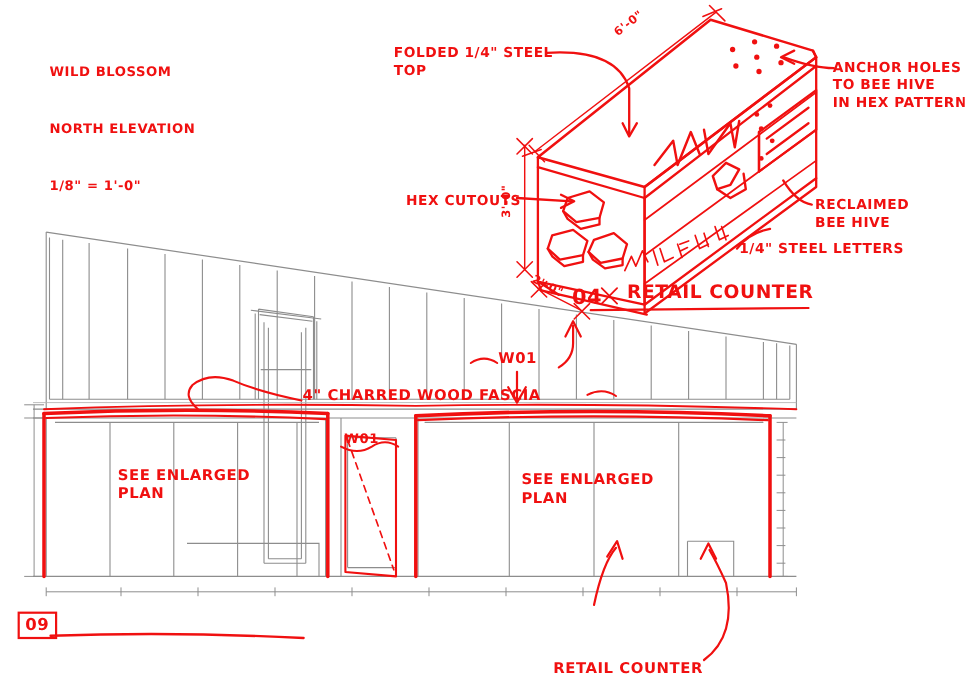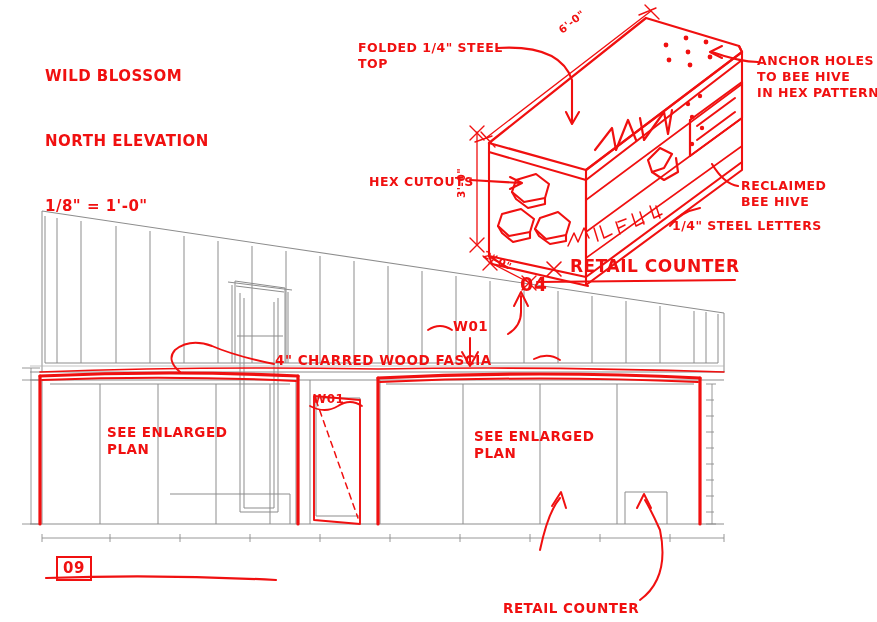--- a/index.html
+++ b/index.html
@@ -17,21 +17,21 @@
     font-weight:700;
     letter-spacing:0.5px;
     white-space:pre;
     line-height:1.28;
     text-transform:uppercase;
     transform-origin:left top;
   }
   .hand.sm{font-size:11px;}
   .hand.md{font-size:12.5px;}
   .hand.lg{font-size:14px;}
-  .title-block{font-size:15px;line-height:1.45;}
+  .title-block{font-size:12px;line-height:1.45;}
   .boxnum{
     position:absolute;border:2.2px solid #f01010;color:#f01010;
     font-weight:700;font-size:15px;padding:1px 5px 2px 5px;
     font-family:"DejaVu Sans", sans-serif;letter-spacing:0.5px;
   }
   .dimtxt{font-size:10.5px;font-weight:700;color:#f01010;}
 </style>
 </head>
 <body>
 
@@ -250,35 +250,35 @@
 Bee Hive</div>
 
   <div class="hand md" style="left:672px;top:218px;">1/4" Steel Letters</div>
 
   <div class="hand dimtxt" style="left:556px;top:26px;transform:rotate(-38deg);">6'-0"</div>
 
   <div class="hand dimtxt" style="left:455px;top:198px;transform:rotate(-90deg);">3'-0"</div>
 
   <div class="hand dimtxt" style="left:487px;top:248px;transform:rotate(27deg);">2'-0"</div>
 
-  <div class="hand lg" style="left:520px;top:272px;font-size:19px;">04</div>
+  <div class="hand lg" style="left:520px;top:258px;font-size:19px;">04</div>
 
   <div class="hand lg" style="left:570px;top:256px;font-size:17px;">Retail Counter</div>
 
   <div class="hand md" style="left:275px;top:352px;font-size:13.5px;">4" Charred Wood Fascia</div>
 
   <div class="hand md" style="left:453px;top:318px;font-size:13.5px;text-transform:none;">W01</div>
 
   <div class="hand sm" style="left:313px;top:392px;font-size:12px;text-transform:none;">W01</div>
 
   <div class="hand md" style="left:107px;top:424px;font-size:13.5px;">See Enlarged
 Plan</div>
 
   <div class="hand md" style="left:474px;top:428px;font-size:13.5px;">See Enlarged
 Plan</div>
 
 
   <div class="hand md" style="left:503px;top:600px;font-size:13.5px;">Retail Counter</div>
 
-  <div class="boxnum" style="left:16px;top:556px;margin-left:40px;">09</div>
+  <div class="boxnum" style="left:16px;top:556px;">09</div>
 
 
 </div>
 
 </body></html>

